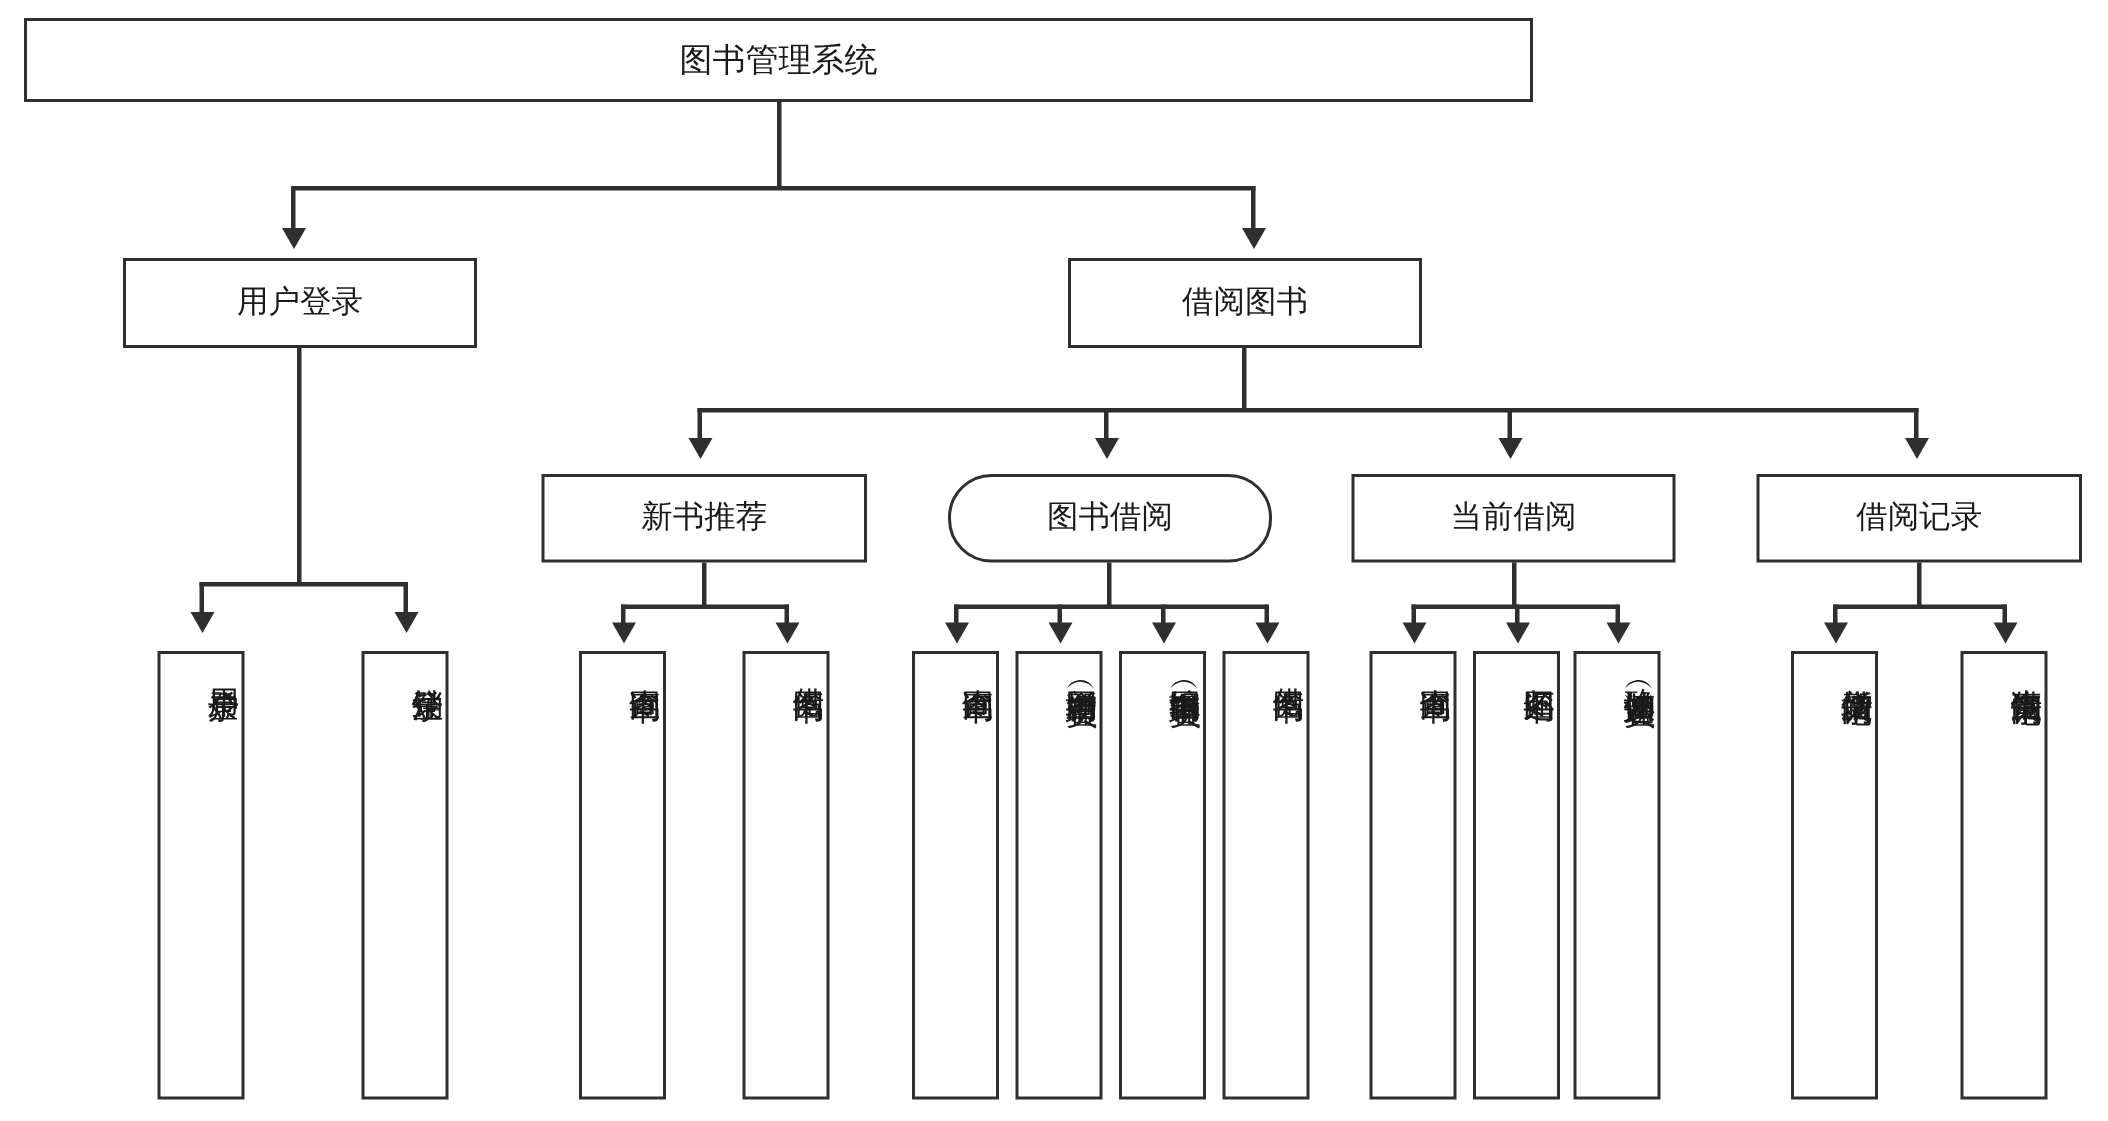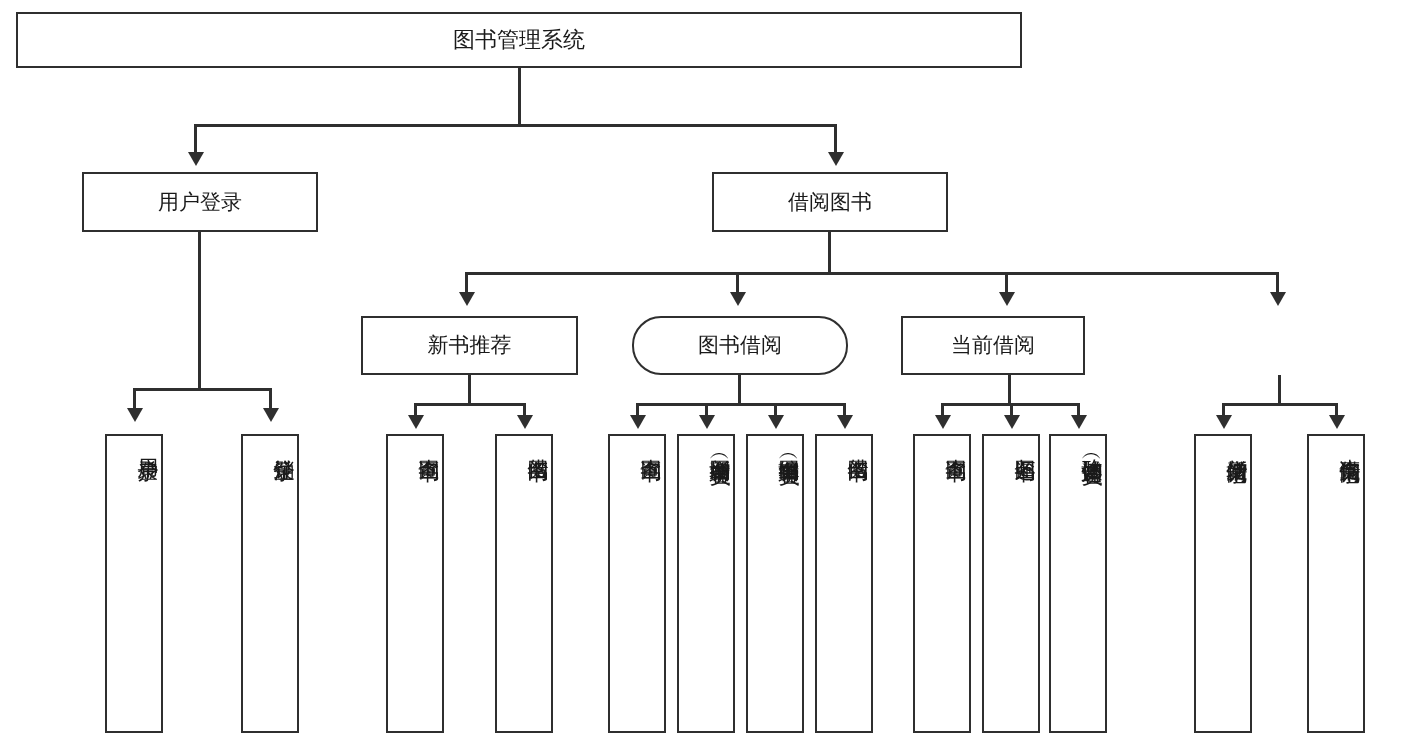--- a/index.html
+++ b/index.html
@@ -116,22 +116,25 @@
   <div class="arrow" style="left:999px; top:292px;"></div>
   <div class="edge vline" style="left:1276px; top:272px; height:22px;"></div>
   <div class="arrow" style="left:1270px; top:292px;"></div>
 
   <div class="node h" style="left:361px; top:316px; width:217px; height:59px;">
     <span>新书推荐</span>
   </div>
   <div class="node h" style="left:632px; top:316px; width:216px; height:59px;border-radius:29px;">
     <span>图书借阅</span>
   </div>
-  <div class="node h" style="left:901px; top:316px; width:184px; height:59px;">
+  <div class="node h" style="left:901px; top:316px; width:216px; height:59px;">
     <span>当前借阅</span>
+  </div>
+  <div class="node h" style="left:1171px; top:316px; width:217px; height:59px;">
+    <span>借阅记录</span>
   </div>
 
   <div class="edge vline" style="left:468px; top:375px; height:30px;"></div>
   <div class="edge hline" style="left:414px; top:403px; width:112px;"></div>
   <div class="edge vline" style="left:414px; top:403px; height:14px;"></div>
   <div class="arrow" style="left:408px; top:415px;"></div>
   <div class="edge vline" style="left:523px; top:403px; height:14px;"></div>
   <div class="arrow" style="left:517px; top:415px;"></div>
 
   <div class="edge vline" style="left:738px; top:375px; height:30px;"></div>

